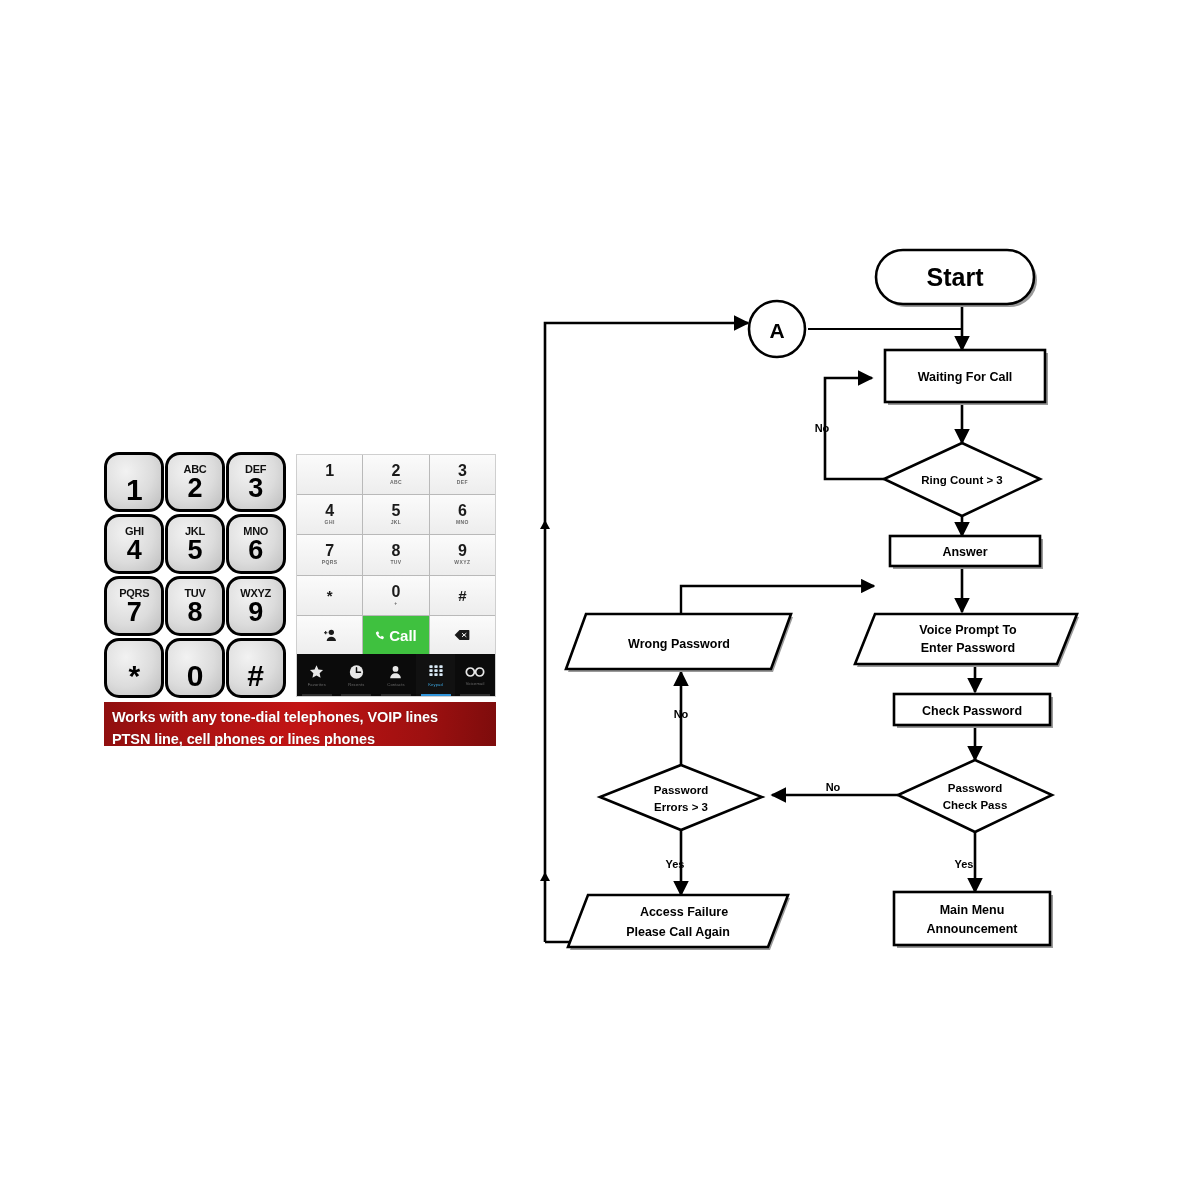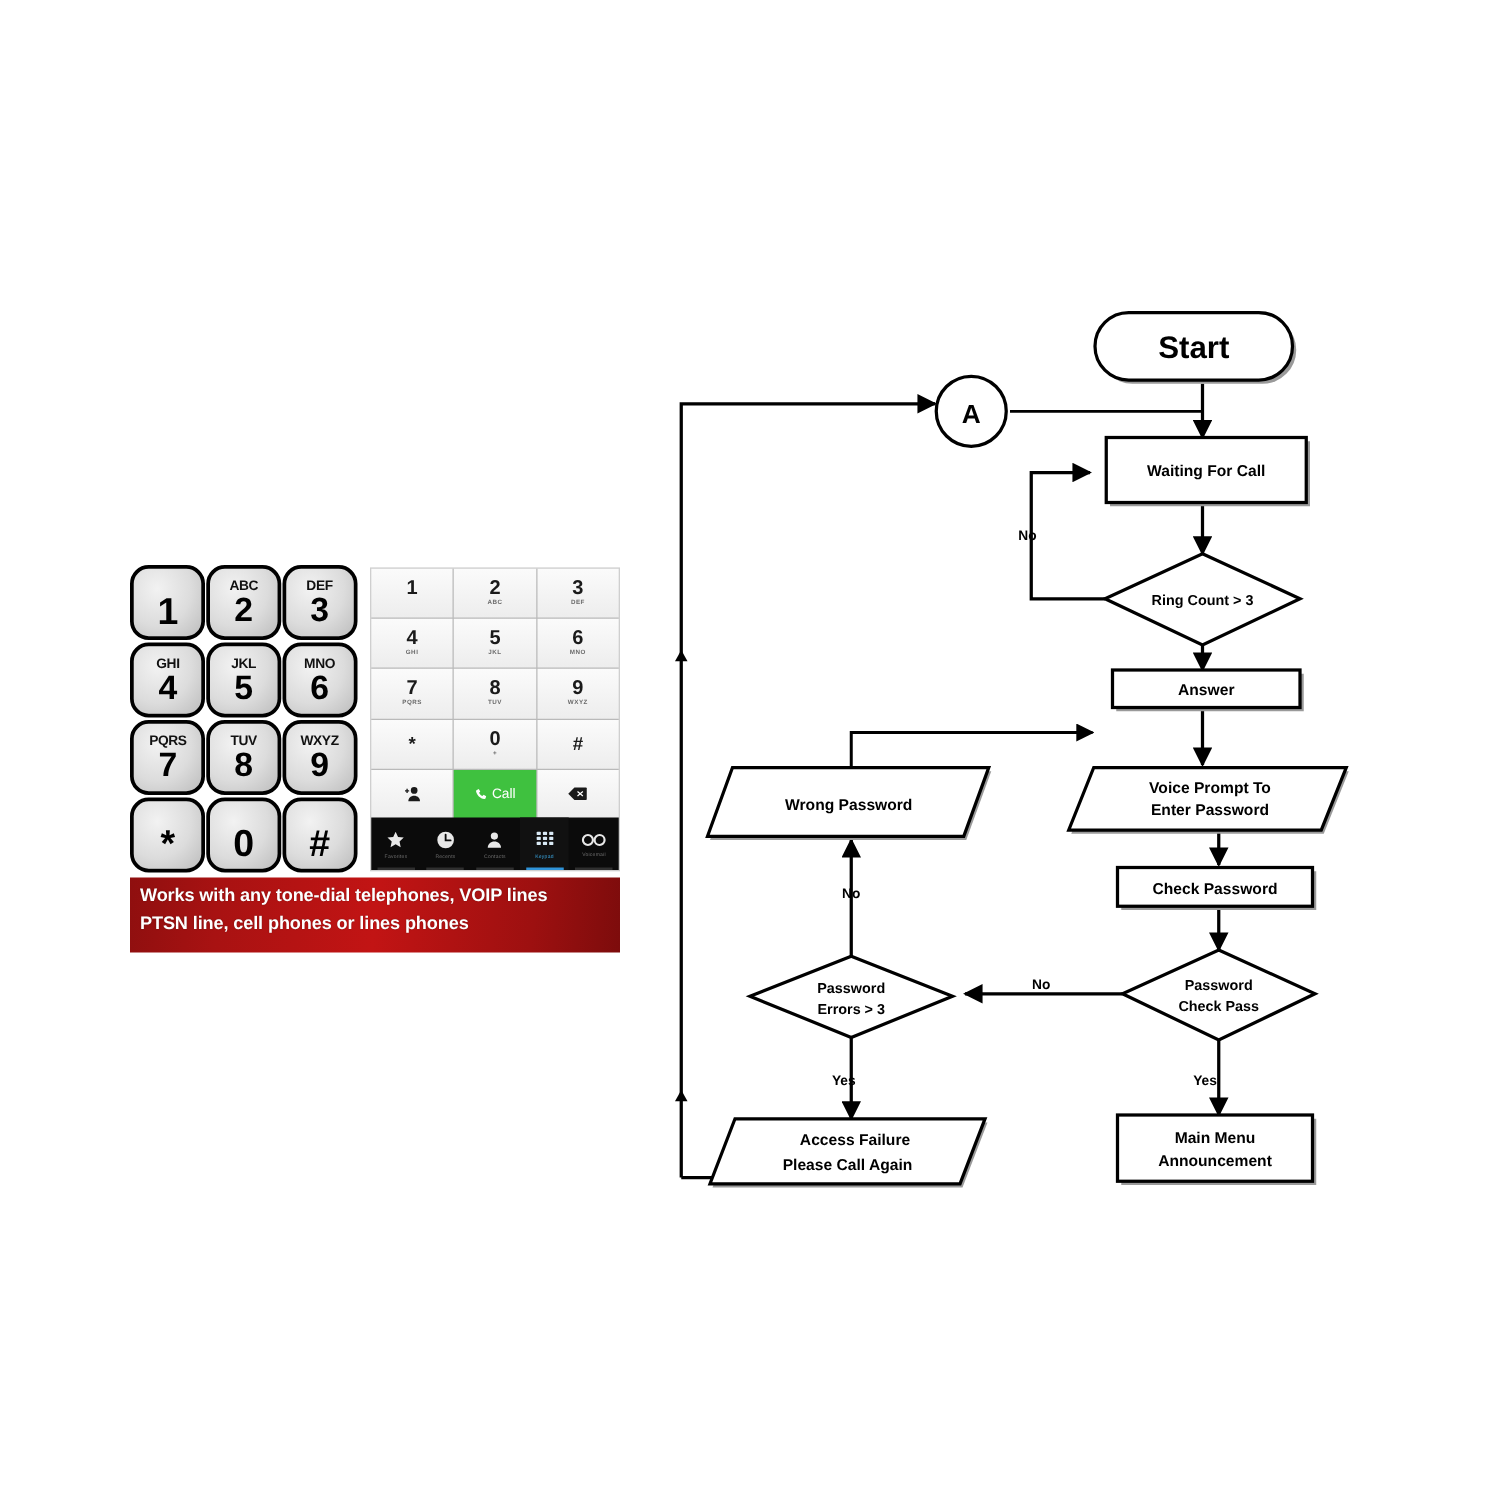--- a/index.html
+++ b/index.html
@@ -120,22 +120,22 @@
     color: #1a1a1a;
   }
   .skey.call-key {
     background: #3fc13f;
     display: flex;
     flex-direction: row;
     gap: 3px;
   }
   .call-label {
     color: #ffffff;
-    font-size: 11px;
-    font-weight: normal;
+    font-size: 15px;
+    font-weight: bold;
   }
   .call-icon { width: 11px; height: 11px; display:block; }
   .sicon { width: 16px; height: 14px; display: block; }
 
   #smart-navbar {
     position: absolute;
     left: 0;
     bottom: 0;
     width: 100%;
     height: 42px;
@@ -172,21 +172,21 @@
     background: #2f2f2f;
   }
   .navcell.active .nav-underline { background: #2f93d8; }
 
   
   #red-banner {
     position: absolute;
     left: 0px;
     top: 254px;
     width: 392px;
-    height: 60px;
+    height: 44px;
     background: linear-gradient(95deg, #8f0f0f 0%, #a81212 18%, #c21414 50%, #9d1010 82%, #7d0c0c 100%);
     color: #ffffff;
     font-weight: bold;
     font-size: 14.5px;
     line-height: 22px;
     padding: 4px 0 0 8px;
     box-sizing: border-box;
     letter-spacing: -0.1px;
     text-shadow: 0 0 1px rgba(0,0,0,0.4);
   }

